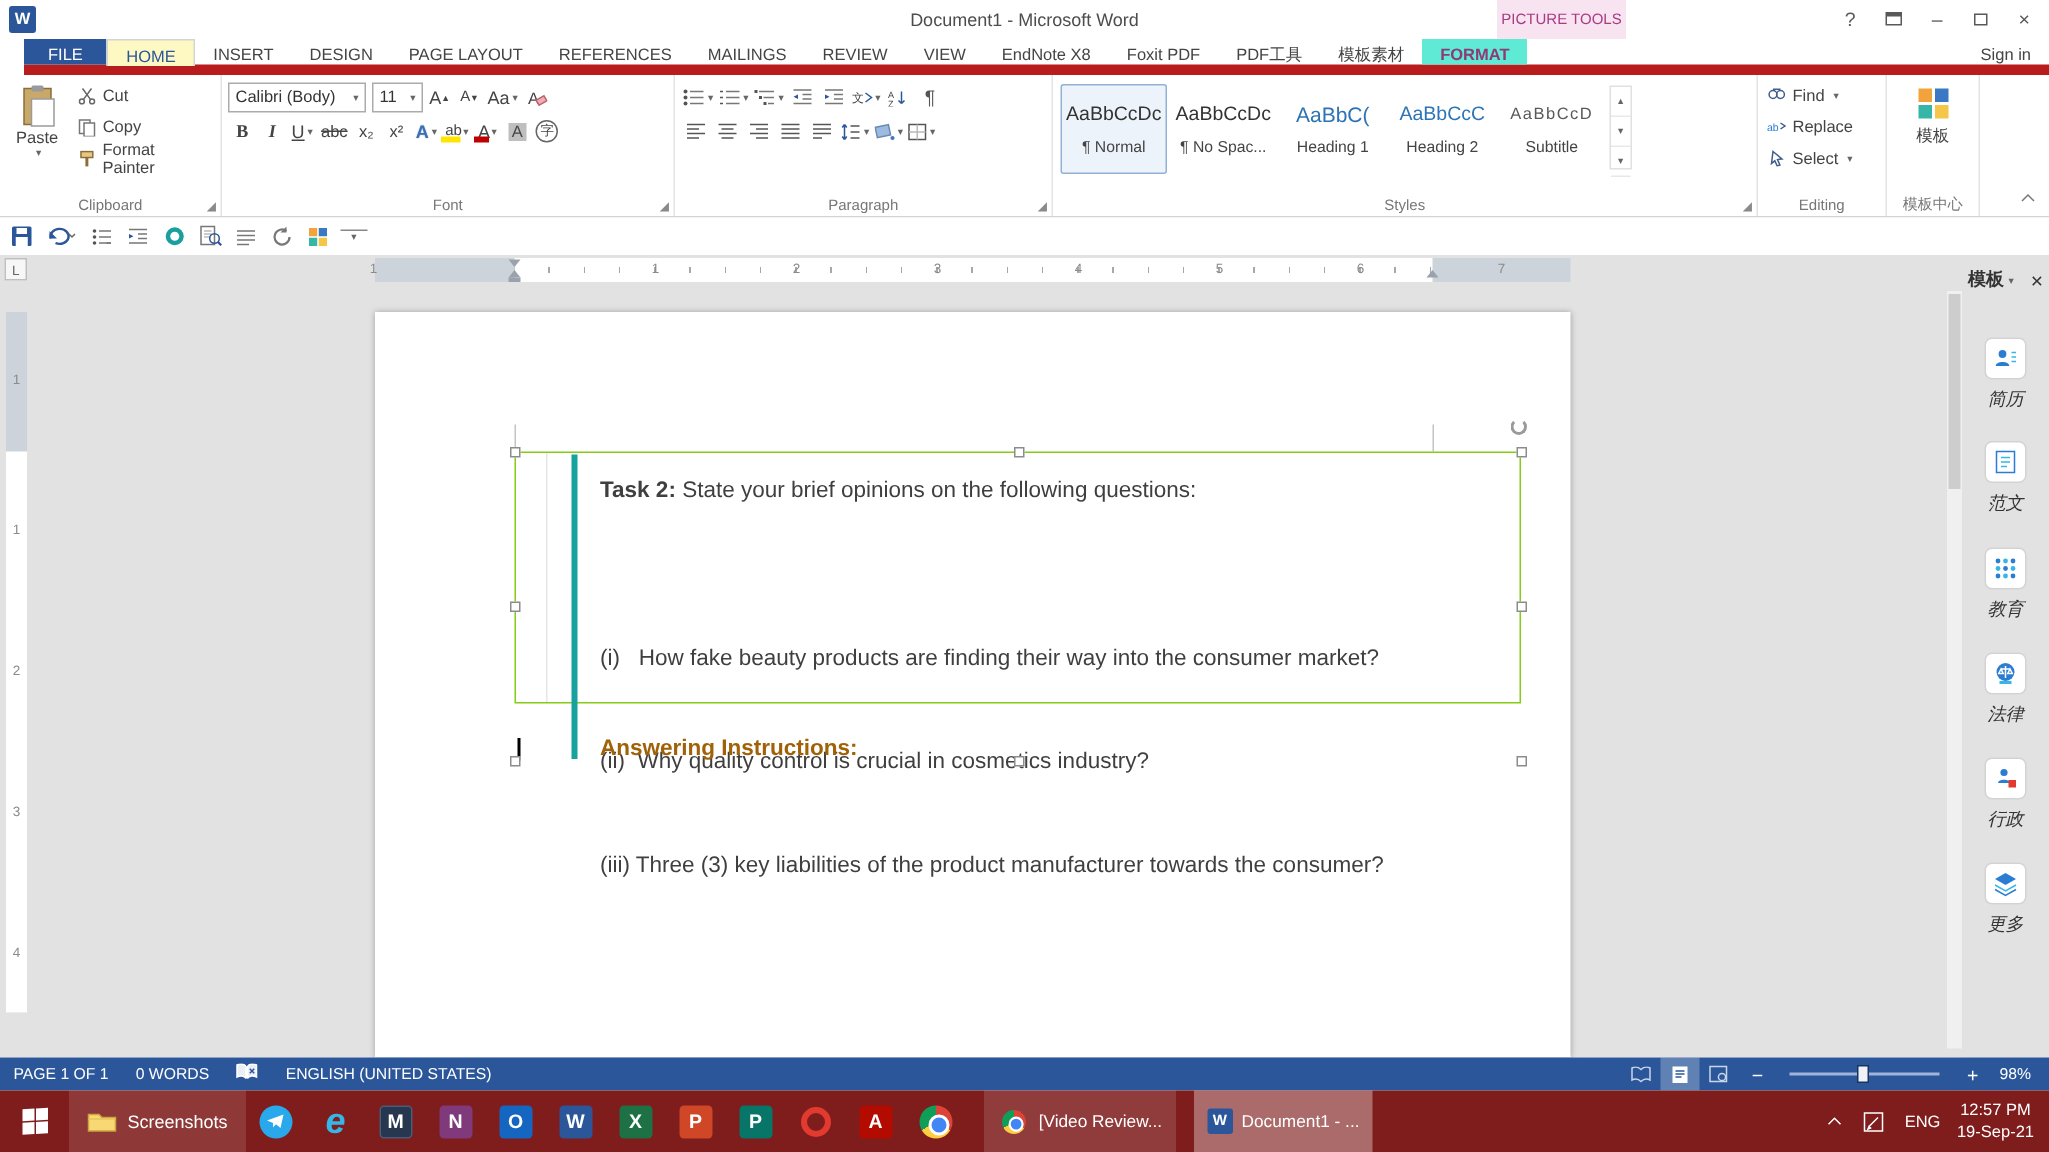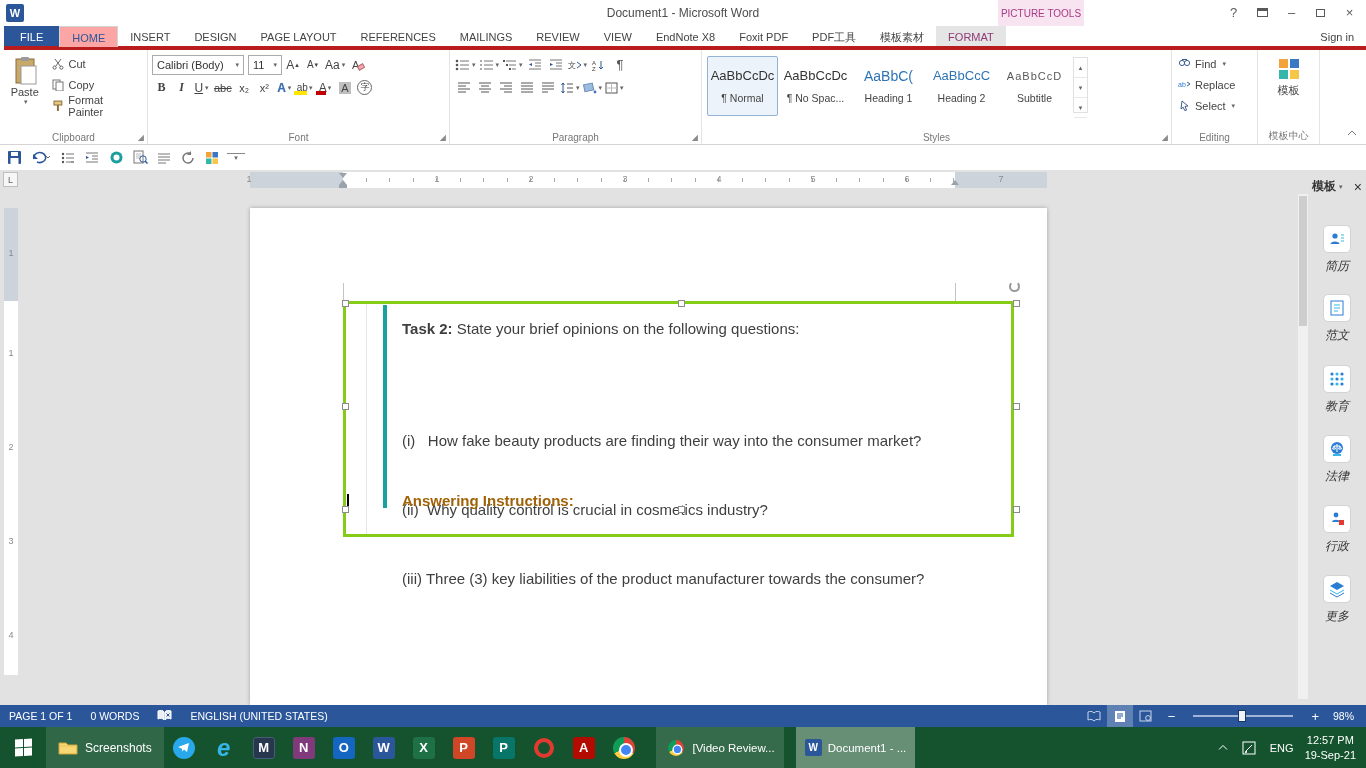--- a/index.html
+++ b/index.html
@@ -11,25 +11,25 @@
 .titlebar{position:absolute;top:0;left:0;right:0;height:26px;background:#fff;}
 .app-btn{position:absolute;left:6px;top:4px;width:18px;height:18px;background:#2B579A;border-radius:2px;color:#fff;font-size:11px;font-weight:bold;text-align:center;line-height:18px;}
 .tb-title{position:absolute;left:0;right:0;top:0;text-align:center;font-size:12px;color:#4d4d4d;line-height:26px;}
 .picture-tools{position:absolute;left:998px;top:0;width:86px;height:26px;background:#F8E3F1;color:#A93A84;font-size:10px;text-align:center;line-height:27px;}
 .win-controls{position:absolute;right:2px;top:0;height:26px;display:flex;align-items:center;color:#595959;}
 .wc{width:29px;text-align:center;font-size:13px;line-height:26px;}
 .maxbox{display:inline-block;width:9px;height:8px;border:1px solid #595959;}
 .ribopt{display:inline-block;width:11px;height:9px;border:1px solid #595959;border-top-width:3px;}
 
 
-.tabsrow{position:absolute;top:26px;left:4px;right:0;height:24px;background:#fff;border-bottom:4px solid #b91c1c;display:flex;font-size:11px;color:#444;justify-content:center;}
+.tabsrow{position:absolute;top:26px;left:16px;right:0;height:24px;background:#fff;border-bottom:7px solid #b91c1c;display:flex;font-size:11px;color:#444;justify-content:center;}
 .tab{padding:0 12px;line-height:23px;white-space:nowrap;}
 .tab.file{background:#2B579A;color:#fff;padding:0 16px;}
-.tab.active{background:#fca5a5;color:#2B579A;border:1px solid #D4D4D4;border-bottom:none;margin-bottom:-1px;z-index:2;}
-.tab.format{background:#e5e5e5;color:#8E3A76;}
+.tab.active{background:#fef9c3;color:#2B579A;border:1px solid #D4D4D4;border-bottom:none;margin-bottom:-1px;z-index:2;}
+.tab.format{background:#5eead4;color:#8E3A76;font-weight:bold;}
 .signin{margin-left:auto;padding:0 12px;line-height:23px;}
 
 
 .ribbon{position:absolute;top:50px;left:0;right:0;height:95px;background:#fff;border-bottom:1px solid #D4D4D4;display:flex;}
 .grp{position:relative;height:100%;border-right:1px solid #E4E4E4;padding:3px 4px 15px 4px;}
 .grp-label{position:absolute;bottom:1px;left:0;right:0;text-align:center;font-size:10px;color:#777;}
 .launcher{position:absolute;bottom:2px;right:3px;font-size:8px;color:#8a8a8a;line-height:8px;}
 .caret{font-size:7px;color:#666;margin-left:2px;}
 .sbtn,.fbtn{display:flex;align-items:center;color:#444;cursor:default;}
 
@@ -92,21 +92,21 @@
 .ind-top{position:absolute;left:89px;top:1px;width:0;height:0;border-left:4px solid transparent;border-right:4px solid transparent;border-top:5px solid #9AA2AC;}
 .ind-bot{position:absolute;left:89px;top:8px;width:0;height:0;border-left:4px solid transparent;border-right:4px solid transparent;border-bottom:5px solid #9AA2AC;}
 .ind-box{position:absolute;left:89px;top:13px;width:8px;height:3px;background:#9AA2AC;}
 .ind-right{position:absolute;left:701px;top:8px;width:0;height:0;border-left:4px solid transparent;border-right:4px solid transparent;border-bottom:5px solid #9AA2AC;}
 .vruler{position:absolute;left:4px;top:38px;width:14px;height:467px;background:#CDD3DB;}
 .vr-text{position:absolute;top:93px;height:374px;left:0;right:0;background:#fff;}
 .vnum{position:absolute;left:0;width:14px;text-align:center;font-size:9px;color:#8a8a8a;}
 
 .page{position:absolute;left:250px;top:38px;width:797px;height:497px;background:#fff;box-shadow:0 0 4px rgba(0,0,0,.28);}
 .colmark{position:absolute;width:1px;height:18px;background:#C4C4C4;top:75px;}
-.selframe{position:absolute;left:93px;top:93px;width:671px;height:236px;border:3px solid #84cc16;}
+.selframe{position:absolute;left:93px;top:93px;width:671px;height:168px;border:1px solid #84cc16;}
 .hdl{position:absolute;width:7px;height:7px;background:#fff;border:1px solid #8C8C8C;}
 .rot{position:absolute;left:663px;top:-23px;width:11px;height:11px;border:2px solid #9a9a9a;border-radius:50%;border-top-color:transparent;}
 .teal{position:absolute;left:37px;top:1px;width:4px;height:203px;background:#17A2A0;}
 .inner-col{position:absolute;left:20px;top:0;bottom:0;width:1px;background:#E6E6E6;}
 .doc-text{position:absolute;font-size:15px;color:#3F3F3F;white-space:pre;}
 .t1{left:56px;top:16px;}
 .qs{left:56px;top:79px;line-height:23px;}
 .ans{left:56px;top:188px;font-weight:bold;color:#a16207;}
 .cursor{position:absolute;left:1px;top:190px;width:2px;height:15px;background:#000;}
 
@@ -127,21 +127,21 @@
 .sb-item{padding:0 9px;white-space:nowrap;}
 .sb-right{margin-left:auto;display:flex;align-items:center;}
 .sb-view{width:26px;height:22px;display:flex;align-items:center;justify-content:center;}
 .sb-view.active{background:rgba(255,255,255,.25);}
 .ztrack{width:100px;height:2px;background:#9FB4D8;position:relative;margin:0 9px;}
 .znotch{position:absolute;left:50%;top:-3px;width:1px;height:8px;background:#C9D6EA;}
 .zthumb{position:absolute;left:45%;top:-5px;width:8px;height:12px;background:#EFF3F9;border:1px solid #17365D;}
 .zpct{width:38px;text-align:right;padding-right:12px;}
 
 
-.taskbar{position:absolute;top:727px;left:0;right:0;height:41px;background:#14532d;display:flex;align-items:center;color:#fff;}
+.taskbar{position:absolute;top:727px;left:0;right:0;height:41px;background:#7f1d1d;display:flex;align-items:center;color:#fff;}
 .start{width:46px;height:41px;display:flex;align-items:center;justify-content:center;}
 .winlogo{display:grid;grid-template-columns:8px 8px;grid-template-rows:8px 8px;gap:1px;transform:skewY(-3deg);}
 .winlogo i{background:#fff;display:block;}
 .tb-open{height:41px;display:flex;align-items:center;gap:7px;padding:0 12px;background:rgba(255,255,255,.12);font-size:12px;white-space:nowrap;}
 .tb-ico{width:40px;height:41px;display:flex;align-items:center;justify-content:center;}
 .appsq{width:22px;height:22px;border-radius:3px;color:#fff;font-weight:bold;font-size:13px;display:flex;align-items:center;justify-content:center;}
 .circle{border-radius:50%;}
 .chrome-ico{width:22px;height:22px;border-radius:50%;background:conic-gradient(#DB4437 0 120deg,#FFCD40 0 240deg,#0F9D58 0 360deg);position:relative;}
 .chrome-ico::after{content:"";position:absolute;left:6px;top:6px;width:10px;height:10px;border-radius:50%;background:#4285F4;border:2px solid #fff;}
 .chrome-ico.small{transform:scale(.72);}

